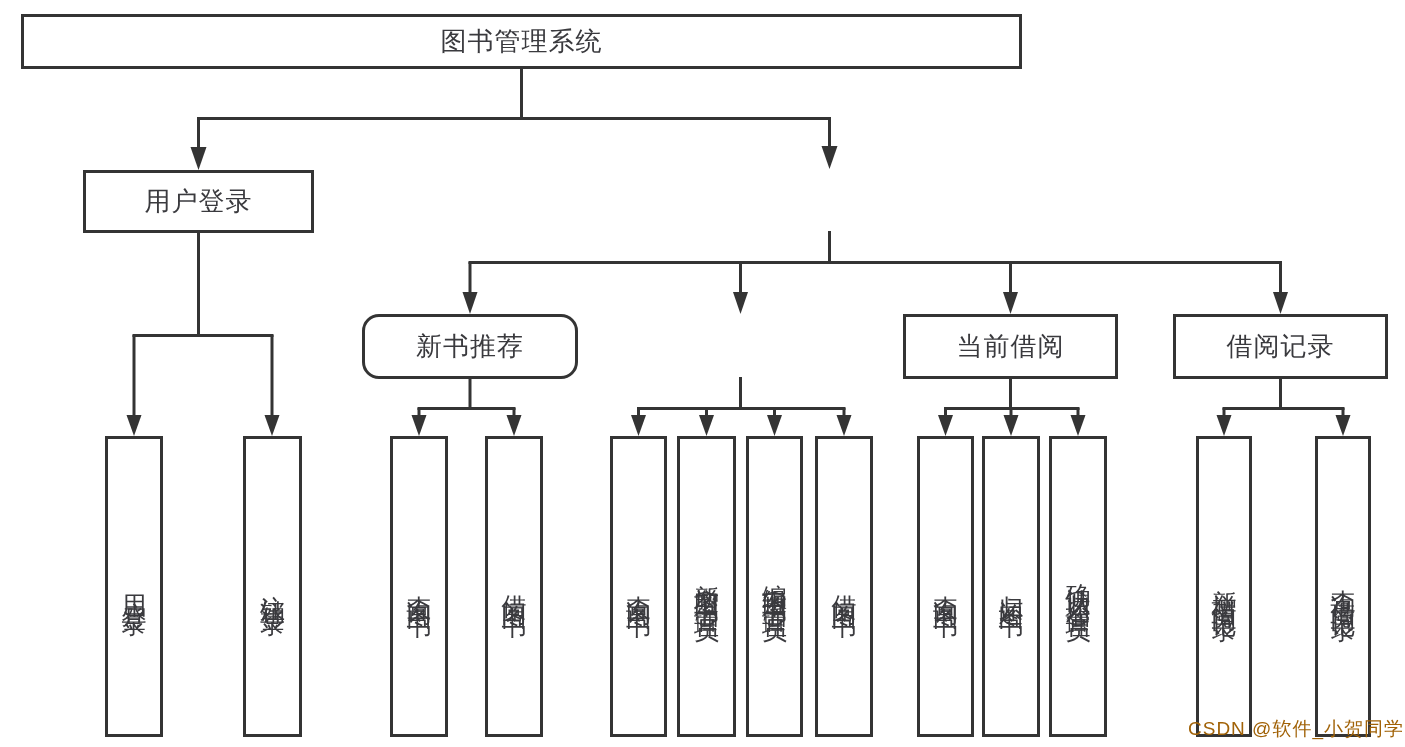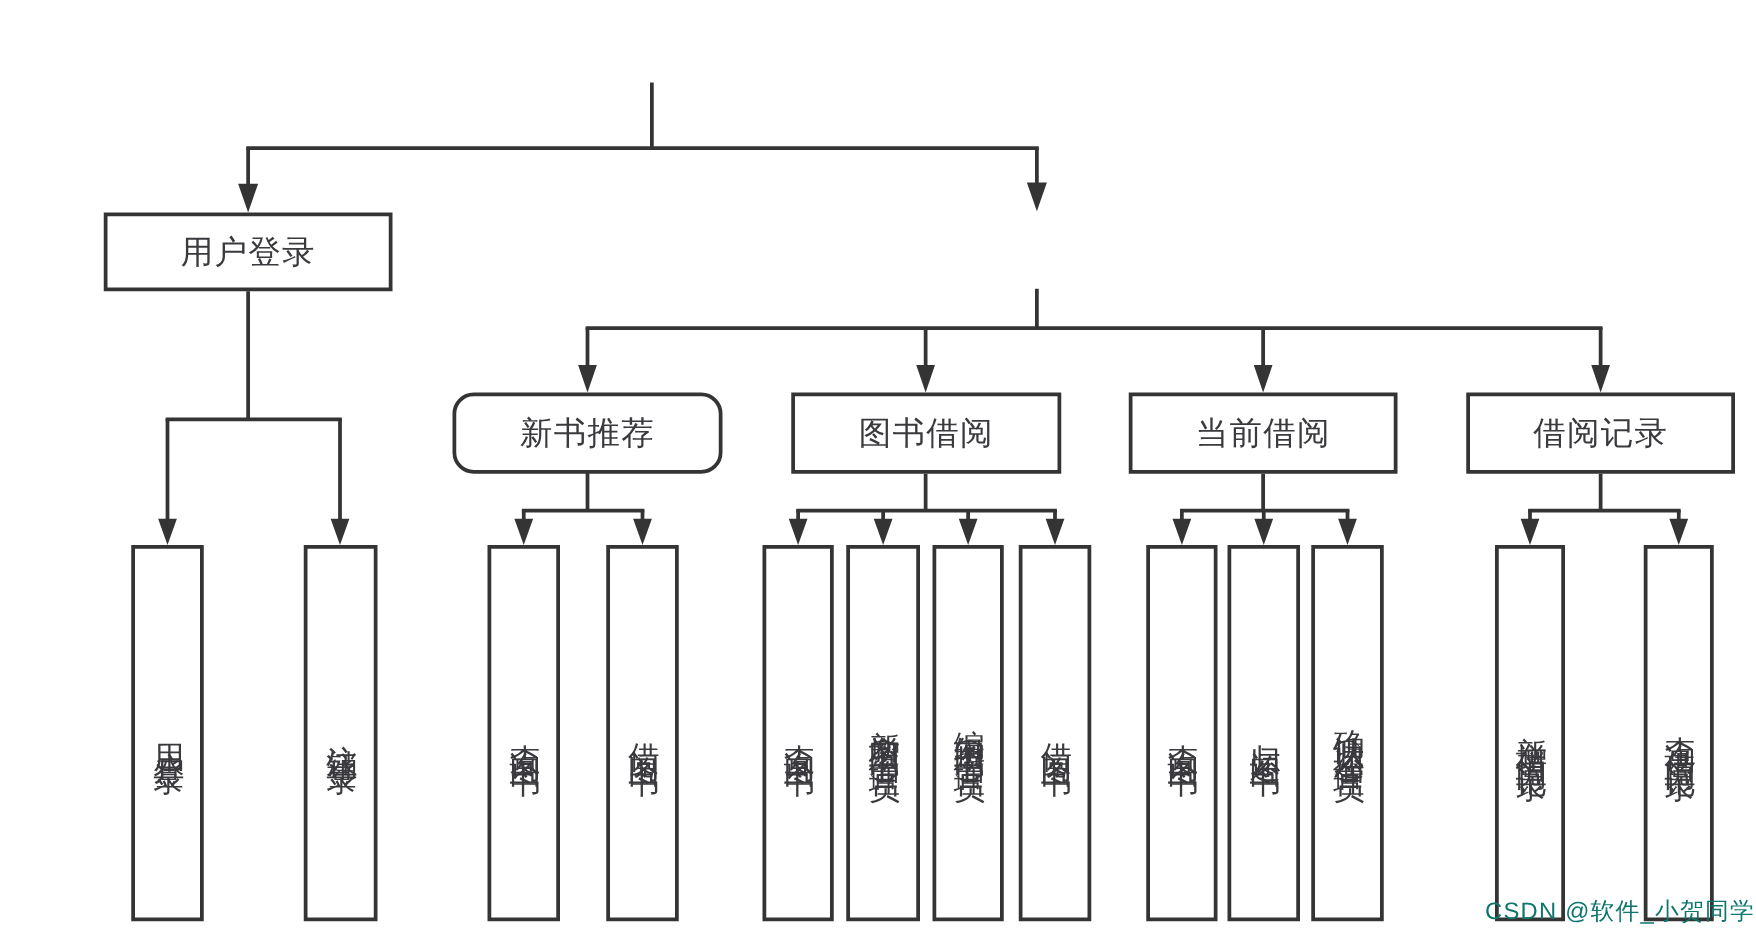--- a/index.html
+++ b/index.html
@@ -59,21 +59,21 @@
   }
   .leaf.long .lbl {
     letter-spacing: 5px;
   }
   #watermark {
     position: absolute;
     left: 1188px;
     top: 716px;
     font-size: 19px;
     letter-spacing: 1px;
-    color: #0f766e;
+    color: #a16207;
     z-index: 3;
     white-space: nowrap;
   }
 </style>
 </head>
 <body>
 
 <div id="page">
 
   <svg id="connector-svg" viewBox="0 0 1405 747" xmlns="http://www.w3.org/2000/svg">
@@ -138,31 +138,31 @@
       <polygon points="767,415 782,415 774.5,436"></polygon>
       <polygon points="836.5,415 851.5,415 844,436"></polygon>
       <polygon points="938,415 953,415 945.5,436"></polygon>
       <polygon points="1003.5,415 1018.5,415 1011,436"></polygon>
       <polygon points="1070.5,415 1085.5,415 1078,436"></polygon>
       <polygon points="1216.5,415 1231.5,415 1224,436"></polygon>
       <polygon points="1335.5,415 1350.5,415 1343,436"></polygon>
     </g>
   </svg>
 
+  <div class="hnode" style="left:21px; top:14px; width:1001px; height:55px;">
+    <span class="lbl">图书管理系统</span>
+  </div>
 
   <div class="hnode" style="left:83px; top:170px; width:231px; height:63px;">
     <span class="lbl">用户登录</span>
   </div>
 
   <div class="hnode" style="left:362px; top:314px; width:216px; height:65px;border-radius:17px;">
     <span class="lbl">新书推荐</span>
   </div>
-  <div class="hnode" style="left:633px; top:314px; width:216px; height:65px;">
-    <span class="lbl">图书借阅</span>
-  </div>
   <div class="hnode" style="left:903px; top:314px; width:215px; height:65px;">
     <span class="lbl">当前借阅</span>
   </div>
   <div class="hnode" style="left:1173px; top:314px; width:215px; height:65px;">
     <span class="lbl">借阅记录</span>
   </div>
 
   <div class="leaf" style="left:105px; width:58px;">
     <span class="lbl">用户登录</span>
   </div>

